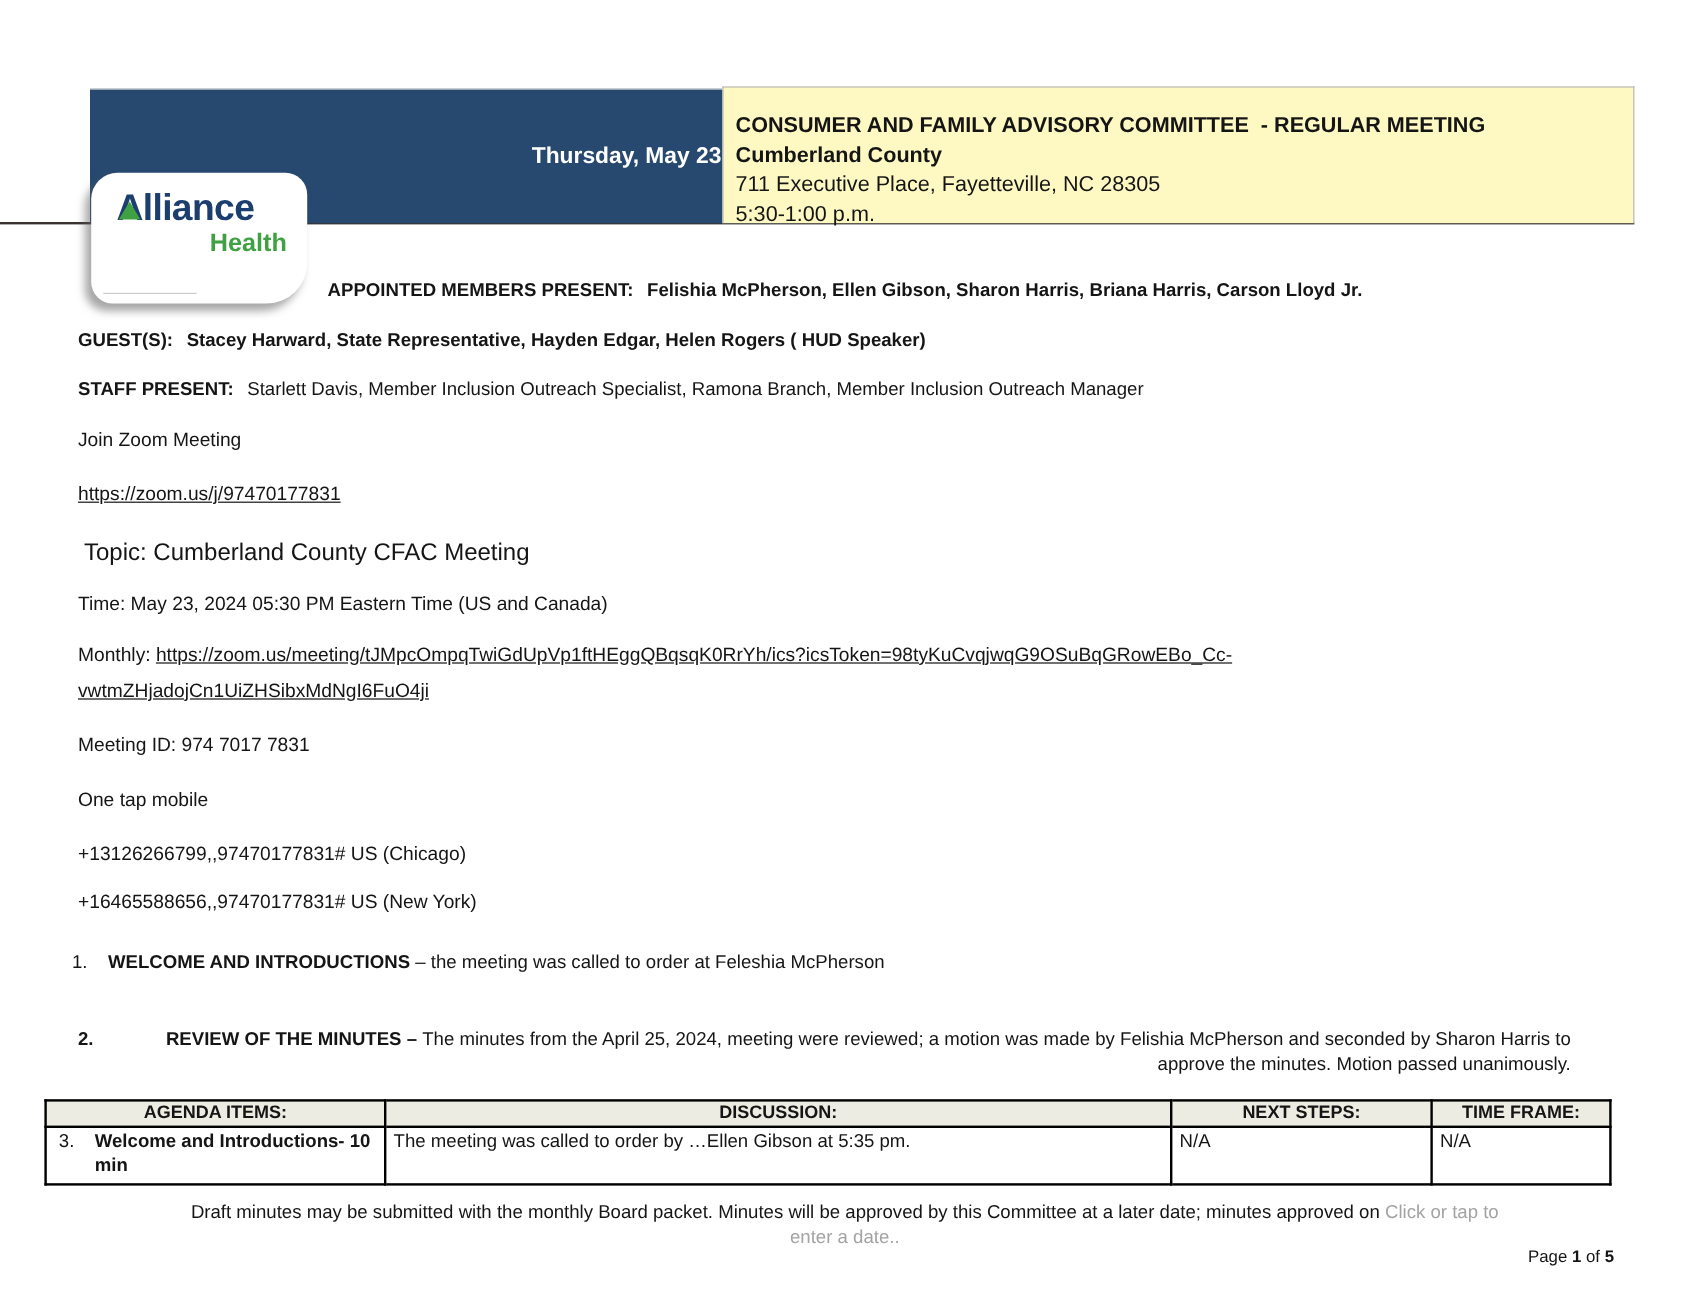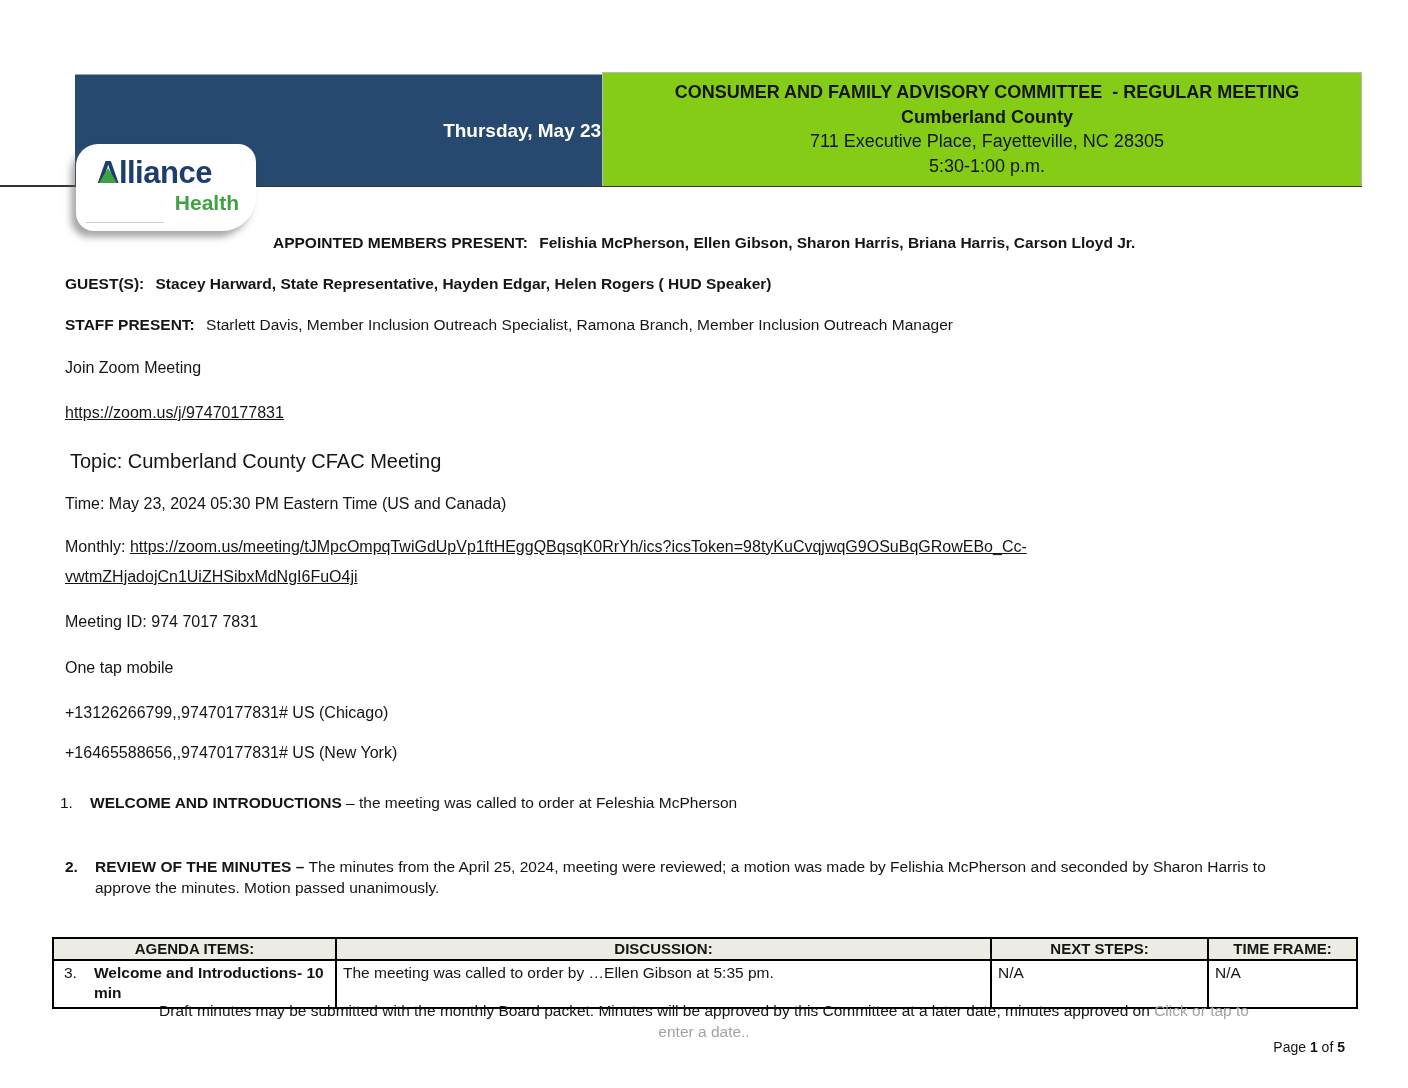--- a/index.html
+++ b/index.html
@@ -16,28 +16,27 @@
   .banner {
     position:absolute; left:75px; top:74px; width:591px; height:112px;
     background:#27496F; border-top:1px solid #9aa4b0;
   }
   .banner-date {
     position:absolute; right:12px; top:50%; transform:translateY(-50%);
     color:#ffffff; font-weight:bold; font-size:19px; white-space:nowrap;
   }
   .title-block {
     position:absolute; left:602px; top:72px; width:760px; height:114px;
-    background:#84cc16; border:1px solid #b9b9b9; border-bottom:none;
-    padding:7px 0 0 10px;
-    text-align:center;
+    background:#fef9c3; border:1px solid #b9b9b9; border-bottom:none;
+    padding:19px 0 0 10px;
   }
   .t-line { font-size:18px; line-height:24.5px; white-space:nowrap; }
 
   .logo {
-    position:absolute; left:76px; top:144px; width:180px; height:87px;
+    position:absolute; left:76px; top:144px; width:180px; height:109px;
     background:#ffffff; border-radius:22px 18px 34px 18px;
     box-shadow:-5px 6px 7px rgba(95,95,95,0.55);
   }
   .logo-alliance {
     position:absolute; left:21px; top:11px; font-size:31px; font-weight:bold;
     color:#1C3E6E; letter-spacing:-0.5px;
   }
   .logo-a-peak {
     position:absolute; left:23px; top:24px; width:0; height:0;
     border-left:9px solid transparent; border-right:9px solid transparent;
@@ -62,26 +61,26 @@
   .p-meetid    { left:65px;  top:613px; font-size:16px; }
   .p-onetap    { left:65px;  top:659px; font-size:16px; }
   .p-phone1    { left:65px;  top:704px; font-size:16px; }
   .p-phone2    { left:65px;  top:744px; font-size:16px; }
   .gap { margin-left:7px; }
 
   .p-item1 { left:60px; top:794px; }
   .p-item1 .num { display:inline-block; width:30px; }
   .p-item2 { left:65px; top:857px; width:1244px; white-space:normal; line-height:20.5px; }
   .p-item2 .num { position:absolute; left:0; top:0; font-weight:bold; }
-  .p-item2 .body { display:block; margin-left:30px; }
+  .p-item2 .body { display:block; margin-left:30px;text-align:right; }
 
   
   .agenda-table {
-    position:absolute; left:52px; top:916px; width:1306px;
-    border-collapse:collapse; table-layout:fixed; font-size:15.5px;margin-top:21px;
+    position:absolute; left:37px; top:916px; width:1306px;
+    border-collapse:collapse; table-layout:fixed; font-size:15.5px;
   }
   .agenda-table th, .agenda-table td { border:2px solid #000; vertical-align:top; }
   .agenda-table th {
     background:#ECECE2; font-size:15px; font-weight:bold; text-align:center;
     height:22px; padding:1px 2px; line-height:18px;
   }
   .agenda-table td { height:40px; padding:2px 6px 4px 6px; line-height:20px; }
   .col-agenda { width:283px; } .col-disc { width:655px; } .col-next { width:217px; } .col-frame { width:149px; }
   .cell-agenda { position:relative; padding-left:40px !important; }
   .cell-agenda .num { position:absolute; left:10px; top:2px; }

